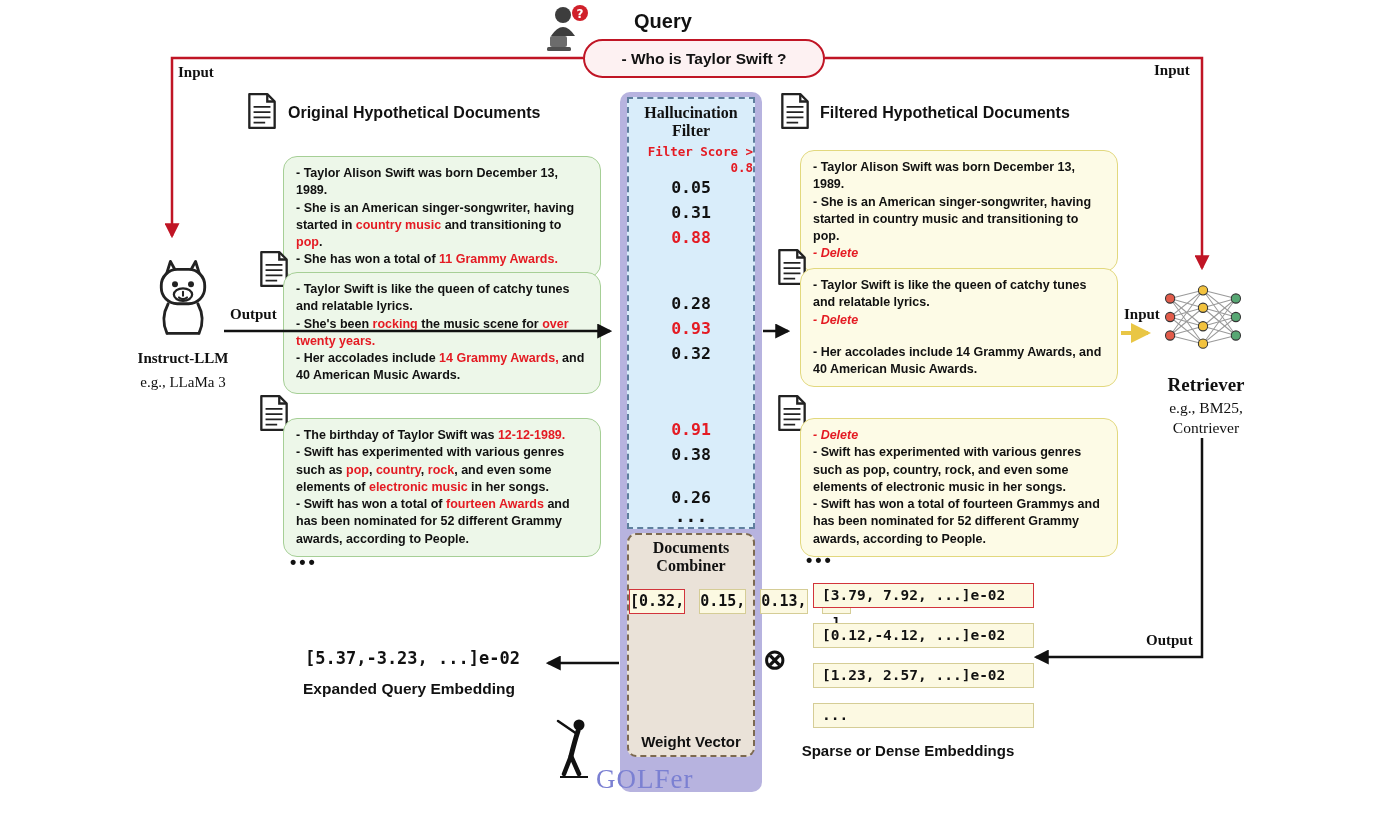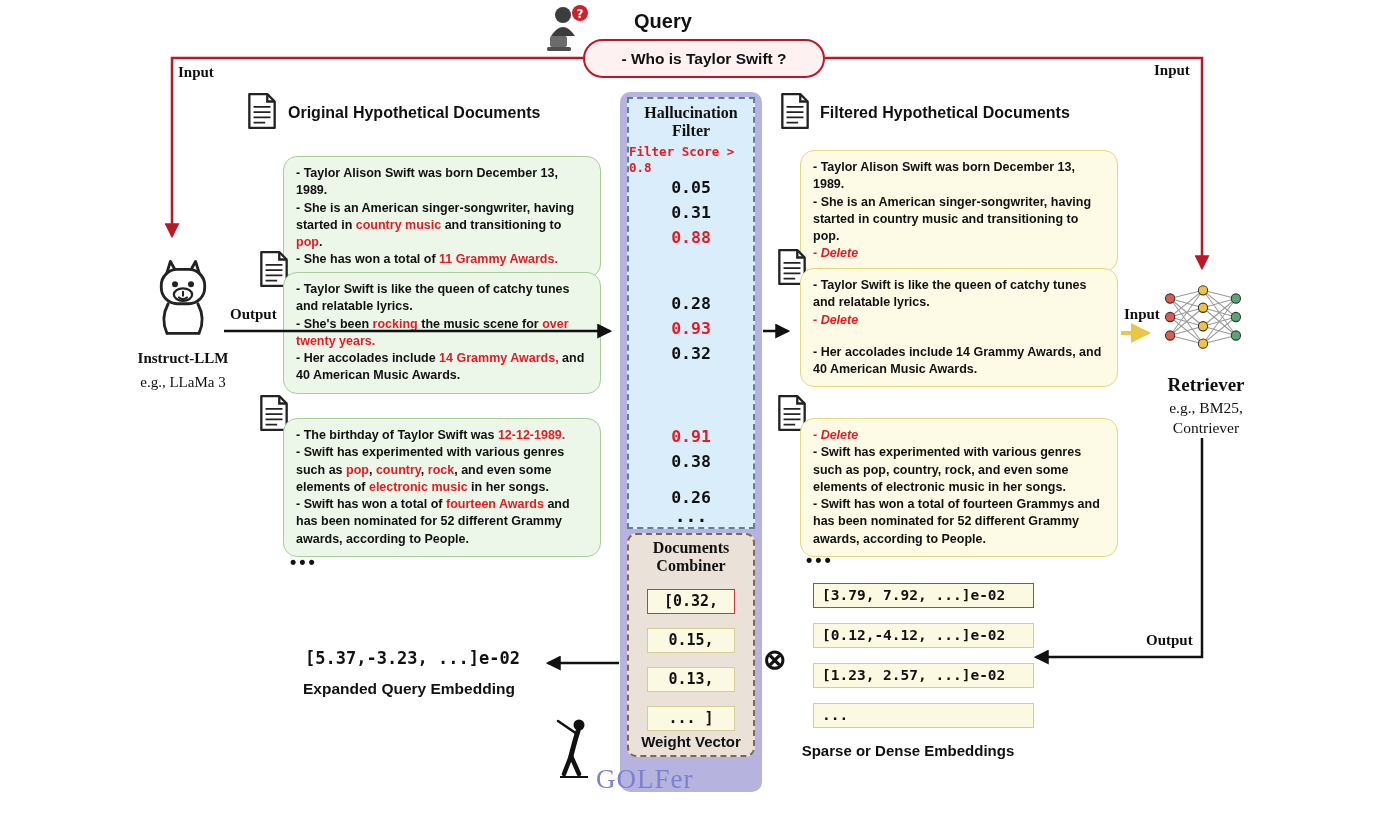--- a/index.html
+++ b/index.html
@@ -47,35 +47,35 @@
   .ellipsis-dots { font-size:18px; font-weight:bold; letter-spacing:3px; }
 
   
   .band { left:620px; top:92px; width:142px; height:700px; background:#b7b3df; border-radius:10px; }
   .filter-box {
     left:627px; top:97px; width:128px; height:432px; background:#d9edfa;
     border:2px dashed #5f7f9e; border-radius:0;
   }
   .filter-title { position:absolute; top:5px; left:0; width:100%; text-align:center;
     font-family:"Liberation Serif", serif; font-weight:bold; font-size:16px; line-height:1.15; }
-  .filter-sub { position:absolute; top:45px; left:0; width:100%; text-align:left;
+  .filter-sub { position:absolute; top:45px; left:0; width:100%; text-align:right;
     font-family:"DejaVu Sans Mono", monospace; font-weight:bold; font-size:12.5px; line-height:1.25; color:#e41b23; }
   .score-group { position:absolute; left:0; width:100%; text-align:center; }
-  .sg1 { top:76px; } .sg2 { top:192px; } .sg3 { top:325px;text-align:center; } .sg4 { top:386px; }
+  .sg1 { top:76px; } .sg2 { top:192px; } .sg3 { top:318px;text-align:center; } .sg4 { top:386px; }
   .score { font-family:"DejaVu Sans Mono", monospace; font-weight:bold; font-size:16.5px; line-height:25px; }
   .filter-ell { position:absolute; top:406px; left:0; width:100%; text-align:center;
     font-family:"DejaVu Sans Mono", monospace; font-weight:bold; font-size:18px; }
 
   .combiner-box {
     left:627px; top:533px; width:128px; height:224px; background:#eae2d8;
     border:2px dashed #7c6950; border-radius:9px;
   }
   .comb-title { position:absolute; top:4px; left:0; width:100%; text-align:center;
     font-family:"Liberation Serif", serif; font-weight:bold; font-size:16px; line-height:1.15; }
-  .weights { position:absolute; top:54px; left:0; width:100%; display:flex; flex-direction:column; gap:14px; align-items:center; }
+  .weights { position:absolute; top:54px; left:0; width:100%; display:flex; flex-direction:row; gap:14px; align-items:center; }
   .cell { background:#fcf9e2; border:1px solid #d5cd96; font-family:"DejaVu Sans Mono", monospace; font-weight:bold; }
   .weights .cell { width:88px; height:25px; line-height:23px; text-align:center; font-size:15px; }
   .cell.hl { border:1.5px solid #d2343b; }
   .weight-caption { position:absolute; top:198px; left:0; width:100%; text-align:center; font-size:15px; font-weight:600;
     font-family:"Liberation Sans", sans-serif; }
 
   .golfer-icon { left:550px; top:718px; width:48px; height:62px; }
   .golfer-label { left:596px; top:764px; font-family:"Liberation Serif", serif; font-size:27px; color:#7b80d2; letter-spacing:1px; }
 
   

